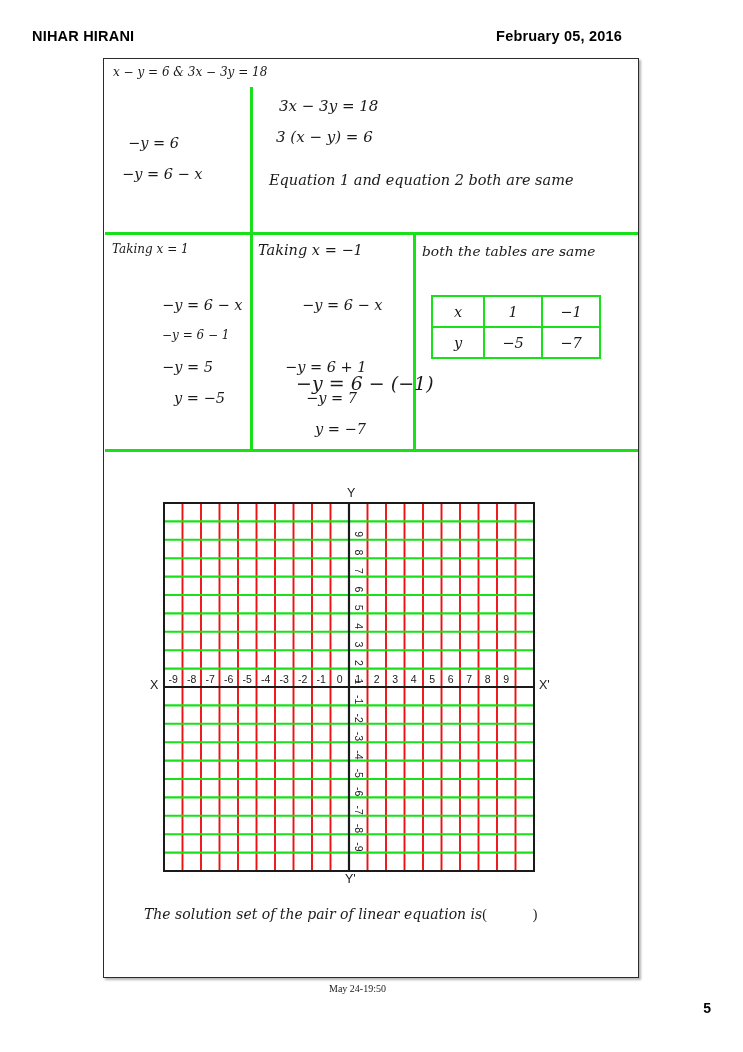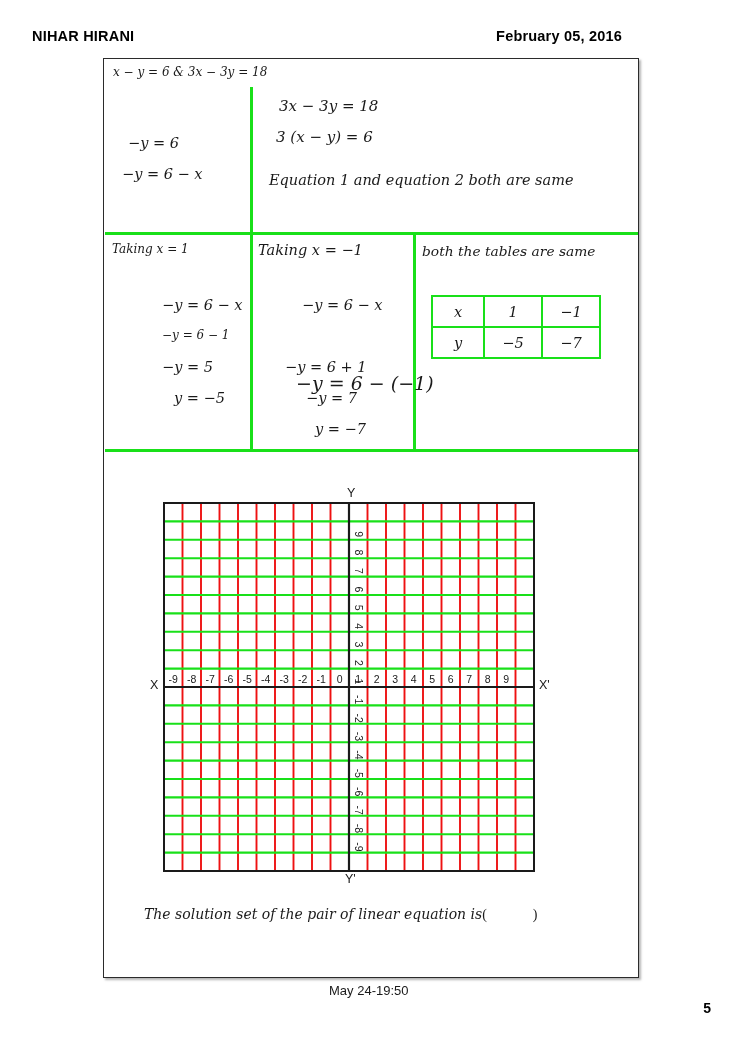--- a/index.html
+++ b/index.html
@@ -193,23 +193,23 @@
   #solution-line .paren {
     font-style: normal;
     font-family: "Liberation Serif", serif;
   }
 
   
   #footer-timestamp {
     position: absolute;
     left: 329px;
     top: 983px;
-    font-size: 13px;
-    color: #1a1a1a;
-    font-family: Liberation Sans, sans-serif;
+    font-size: 10px;
+    color: #1a1a1a;
+    font-family: Liberation Serif, serif;
   }
   #page-number {
     position: absolute;
     right: 32px;
     top: 1000px;
     font-size: 14px;
     font-weight: bold;
     color: #000;
   }
 </style>

